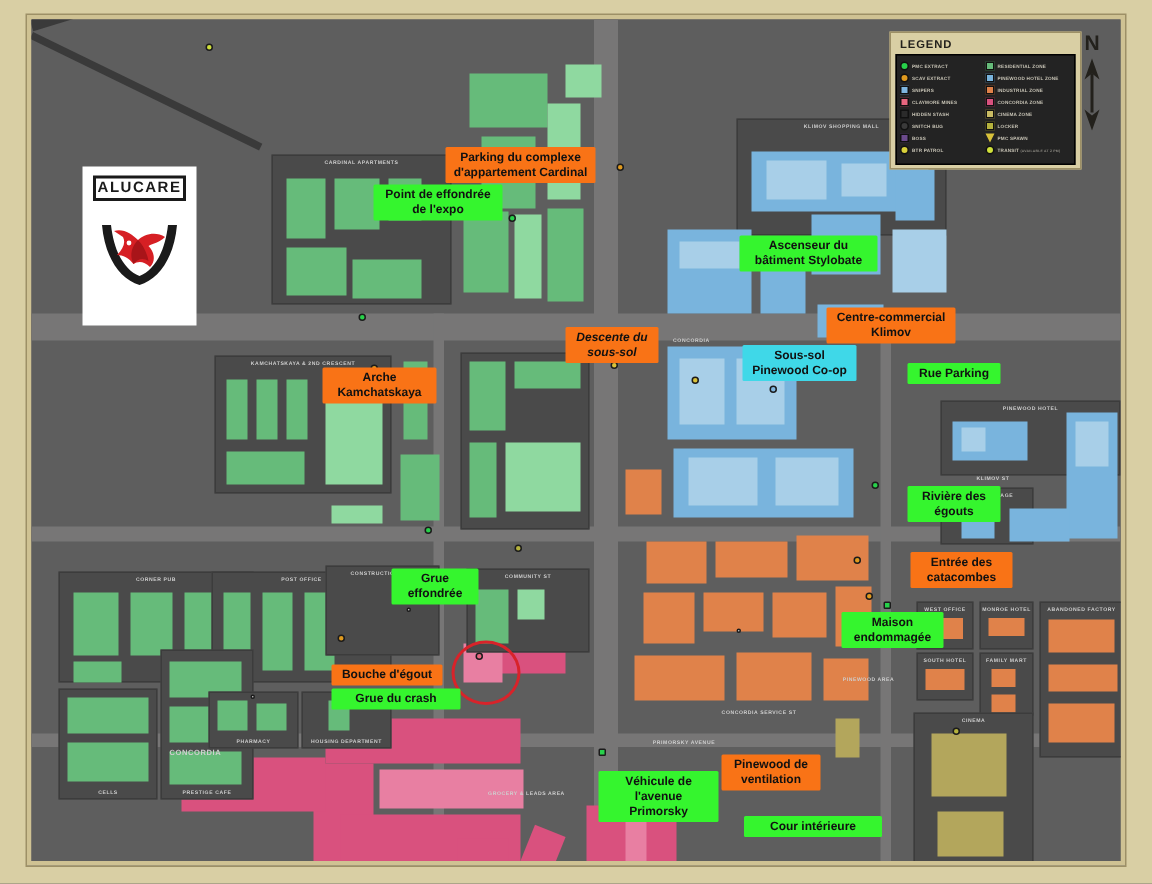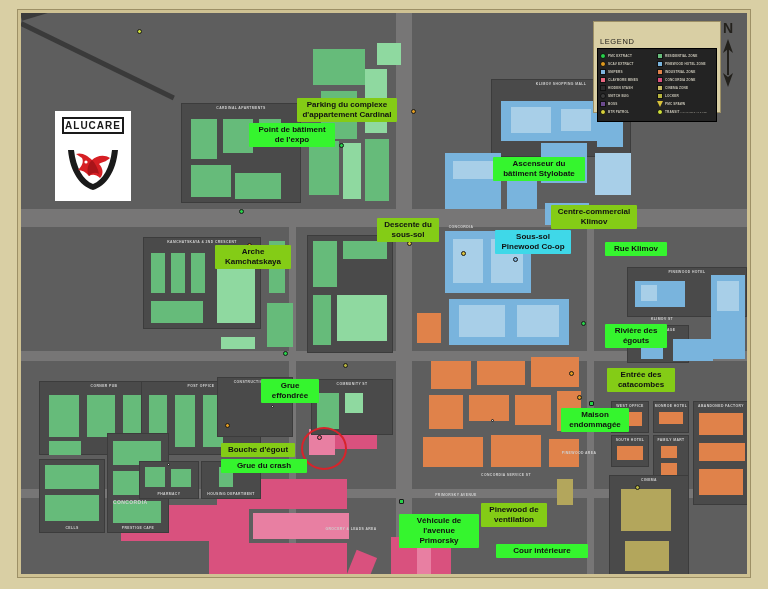--- a/index.html
+++ b/index.html
@@ -88,21 +88,21 @@
     letter-spacing: .5px;
     margin-top: 2px;
     margin-left: 22px;
     white-space: nowrap;
   }
 
   
   #logo {
     position: absolute;
     left: 34px; top: 98px;
-    width: 76px; height: 90px;
+    width: 76px; height: 106px;
     background: #ffffff;
     z-index: 40;
     display: flex;
     flex-direction: column;
     align-items: center;
     padding-top: 6px;
   }
   #logo-wordmark {
     width: 62px; height: 17px;
     border: 2px solid #1a1a1a;
@@ -121,24 +121,24 @@
     position: absolute;
     right: 26px; top: 8px;
     width: 128px; height: 92px;
     background: #d9cfa4;
     border: 1px solid #9d9066;
     padding: 3px;
     z-index: 45;
   }
   #legend-title {
     font-size: 7.5px;
-    font-weight: normal;
+    font-weight: bold;
     color: #23211c;
     letter-spacing: .6px;
-    margin: 12px 0 2px 3px;
+    margin: 0 0 2px 3px;
   }
   #legend-body {
     background: #232323;
     border: 1px solid #000;
     height: 74px;
     display: flex;
     padding: 3px 2px;
   }
   .legend-col { flex: 1; display: flex; flex-direction: column; gap: 0.6px; }
   .legend-row { display: flex; align-items: center; gap: 2px; height: 7.4px; }
@@ -181,21 +181,21 @@
     padding: 2px 5px;
     font-size: 8px;
     font-weight: bold;
     line-height: 10px;
     text-align: center;
     color: #111111;
     white-space: pre-line;
     border-radius: 1px;
   }
   .c-green  { background: #35f52e; }
-  .c-orange { background: #84cc16; }
+  .c-orange { background: #f97316; }
   .c-cyan   { background: #3fd8e8; }
 
   
   #crash-ellipse {
     position: absolute;
     left: 280px; top: 414px;
     width: 46px; height: 43px;
     border: 2px solid #d8232a;
     border-radius: 50%;
     z-index: 30;
@@ -462,33 +462,33 @@
       <div class="marker m-mine" style="left:296px;top:422px;"></div>
       <div class="marker m-stash" style="left:250px;top:392px;"></div>
       <div class="marker m-stash" style="left:470px;top:406px;"></div>
       <div class="marker m-stash" style="left:146px;top:450px;"></div>
 
       <div id="crash-ellipse"></div>
 
       <div id="callout-layer">
           <div class="callout c-orange" style="left: 276px; top: 85px; width: 100px;">Parking du complexe
 d'appartement Cardinal</div>
-          <div class="callout c-green" style="left: 228px; top: 110px; width: 86px;">Point de bâtiment
+          <div class="callout c-green" style="left: 228px; top: 110px; width: 86px;">Point de effondrée
 de l'expo</div>
           <div class="callout c-green" style="left: 472px; top: 144px; width: 92px;">Ascenseur du
 bâtiment Stylobate</div>
           <div class="callout c-orange" style="left: 530px; top: 192px; width: 86px;">Centre-commercial
 Klimov</div>
-          <div class="callout c-orange" style="left: 356px; top: 205px; width: 62px;">Descente du
+          <div class="callout c-orange" style="left: 356px; top: 205px; width: 62px; font-style: italic;">Descente du
 sous-sol</div>
           <div class="callout c-cyan" style="left: 474px; top: 217px; width: 76px;">Sous-sol
 Pinewood Co-op</div>
           <div class="callout c-orange" style="left: 194px; top: 232px; width: 76px;">Arche
 Kamchatskaya</div>
-          <div class="callout c-green" style="left: 584px; top: 229px; width: 62px;">Rue Klimov</div>
+          <div class="callout c-green" style="left: 584px; top: 229px; width: 62px;">Rue Parking</div>
           <div class="callout c-green" style="left: 584px; top: 311px; width: 62px;">Rivière des
 égouts</div>
           <div class="callout c-orange" style="left: 586px; top: 355px; width: 68px;">Entrée des
 catacombes</div>
           <div class="callout c-green" style="left: 240px; top: 366px; width: 58px;">Grue
 effondrée</div>
           <div class="callout c-green" style="left: 540px; top: 395px; width: 68px;">Maison
 endommagée</div>
           <div class="callout c-orange" style="left: 200px; top: 430px; width: 74px;">Bouche d'égout</div>
           <div class="callout c-green" style="left: 200px; top: 446px; width: 86px;">Grue du crash</div>

